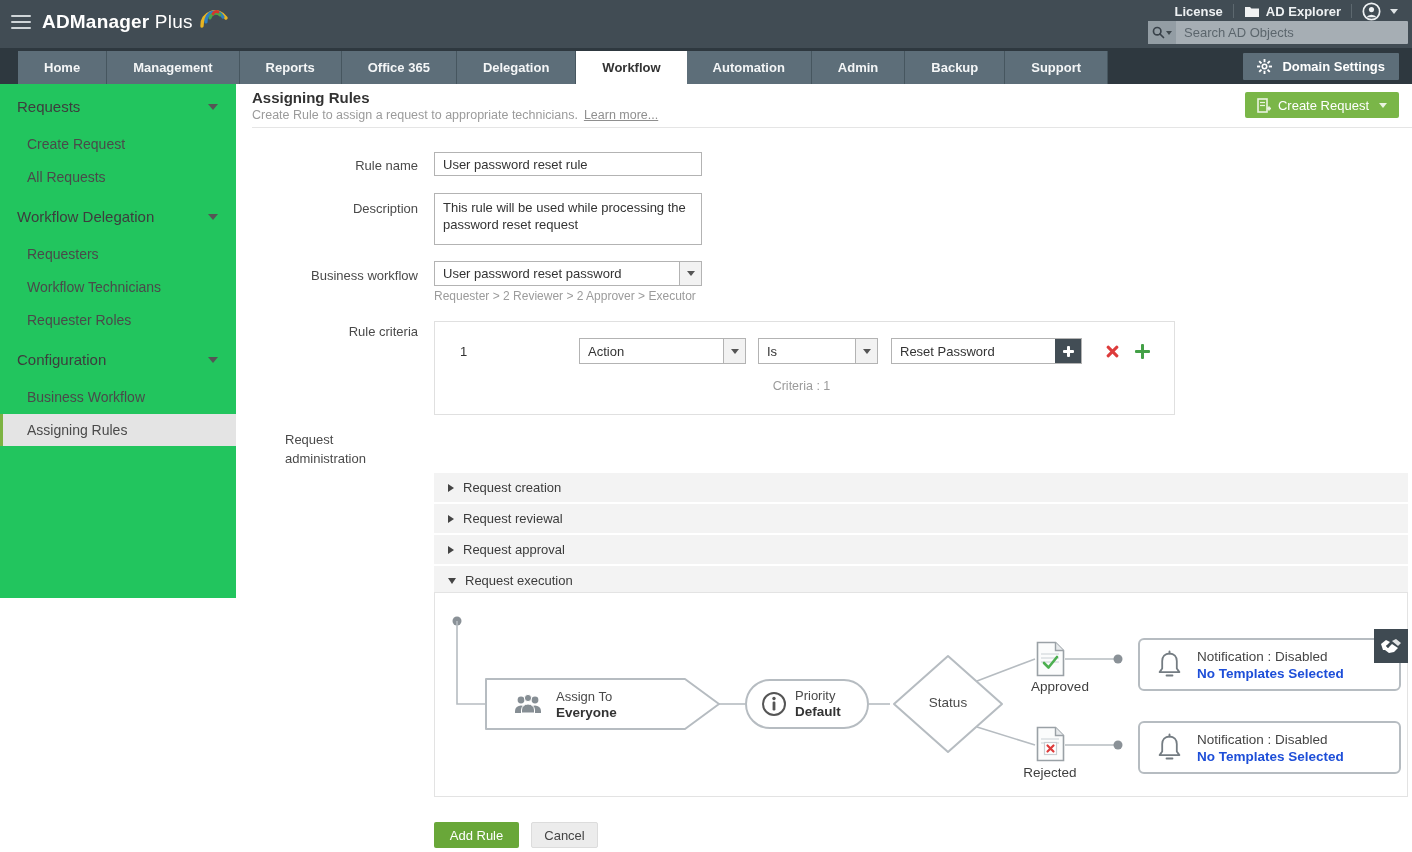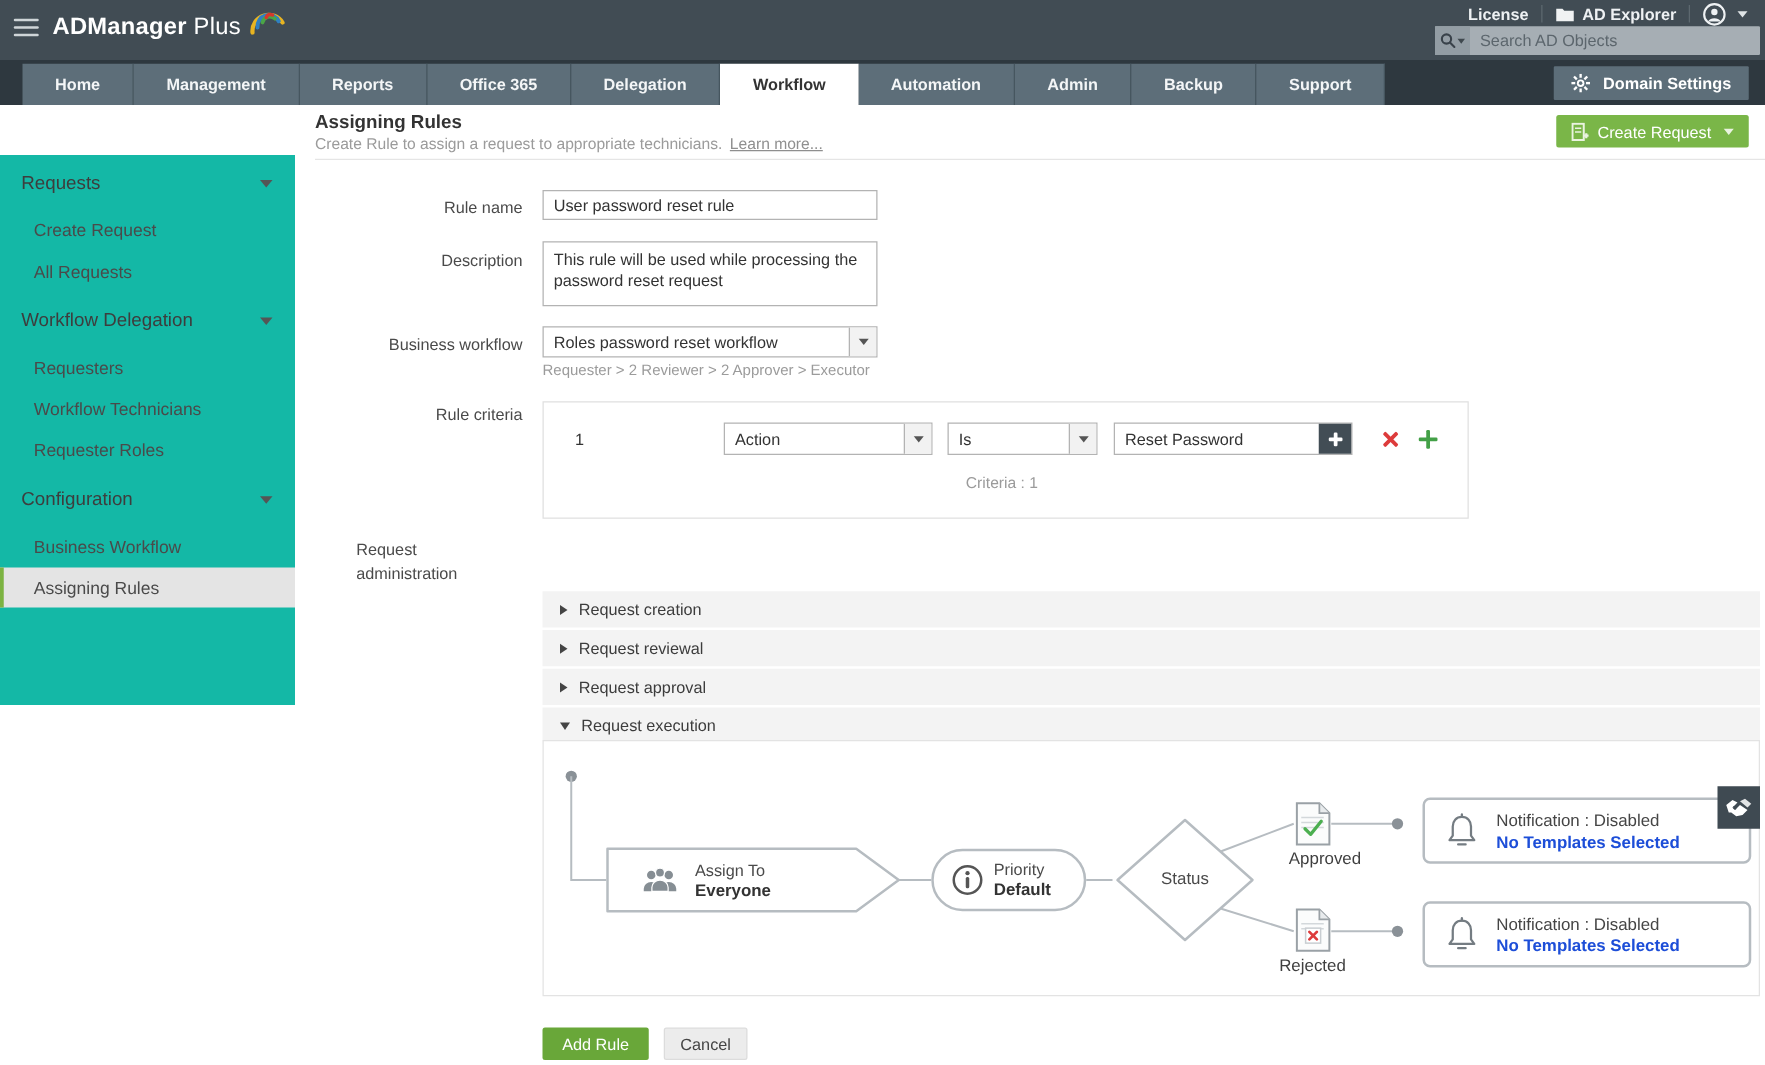--- a/index.html
+++ b/index.html
@@ -24,21 +24,21 @@
   .tiny-caret { width:0; height:0; border-left:3px solid transparent; border-right:3px solid transparent; border-top:4px solid #3f484e; }
 
   
   .navbar { position:absolute; left:0; top:48px; width:1412px; height:36px; background:#2e383f; }
   .tabs { position:absolute; left:18px; top:3px; height:33px; display:flex; }
   .tab { height:33px; padding:0 26px; display:flex; align-items:center; justify-content:center; background:#5d6e79; color:#f4f6f7; font-size:13px; font-weight:bold; border-right:1px solid #46565f; cursor:pointer; white-space:nowrap; }
   .tab.active { background:#fff; color:#333; border-right:none; }
   .domain-settings { position:absolute; right:13px; top:5px; height:27px; background:#5d6e79; color:#fff; font-size:13px; font-weight:bold; display:flex; align-items:center; gap:10px; padding:0 14px; cursor:pointer; border-radius:1px; }
 
   
-  .sidebar { position:absolute; left:0; top:84px; width:236px; height:440px; background:#14b8a6; font-size:14px;margin-top:40px; }
+  .sidebar { position:absolute; left:0; top:84px; width:236px; height:514px; background:#22c55e; font-size:14px; }
   .side-section { padding:0; }
   .side-header { display:flex; align-items:center; justify-content:space-between; padding:14px 18px 12px 17px; color:#3d3d3d; font-size:15px; cursor:pointer; }
   .side-caret { width:0; height:0; border-left:5px solid transparent; border-right:5px solid transparent; border-top:6px solid #555; }
   .side-item { padding:8px 18px 8px 27px; color:#4a4a4a; font-size:14px; cursor:pointer; position:relative; margin:1px 0; }
   .side-item.selected { background:#e4e4e4; }
   .side-item.selected::before { content:""; position:absolute; left:0; top:0; bottom:0; width:3px; background:#7cb342; }
 
   
   .main { position:absolute; left:236px; top:84px; width:1176px; height:768px; background:#fff; }
   .page-title { position:absolute; left:16px; top:5px; font-size:15px; font-weight:bold; color:#333; }
@@ -229,21 +229,21 @@
   </div>
 
   <div class="f-label" style="left:12px; top:74px;">Rule name</div>
   <input class="f-input" style="left: 198px; top: 68px; width: 268px; height: 24px;" type="text" value="User password reset rule">
 
   <div class="f-label" style="left:12px; top:117px;">Description</div>
   <textarea class="f-input" style="left: 198px; top: 109px; width: 268px; height: 52px;">This rule will be used while processing the password reset request</textarea>
 
   <div class="f-label" style="left:12px; top:184px;">Business workflow</div>
   <div class="select-box" style="left:198px; top:177px; width:268px; height:25px;">
-    <span class="select-text">Roles password reset workflow</span>
+    <span class="select-text">User password reset password</span>
     <span class="select-arrow">
         <i></i>
       </span>
   </div>
   <div class="wf-path" style="left:198px; top:205px;">Requester &gt; 2 Reviewer &gt; 2 Approver &gt; Executor</div>
 
   <div class="f-label" style="left:12px; top:240px;">Rule criteria</div>
   <div class="criteria-box">
     <div class="crit-index">1</div>
     <div class="select-box" style="left:144px; top:16px; width:167px; height:26px;">

